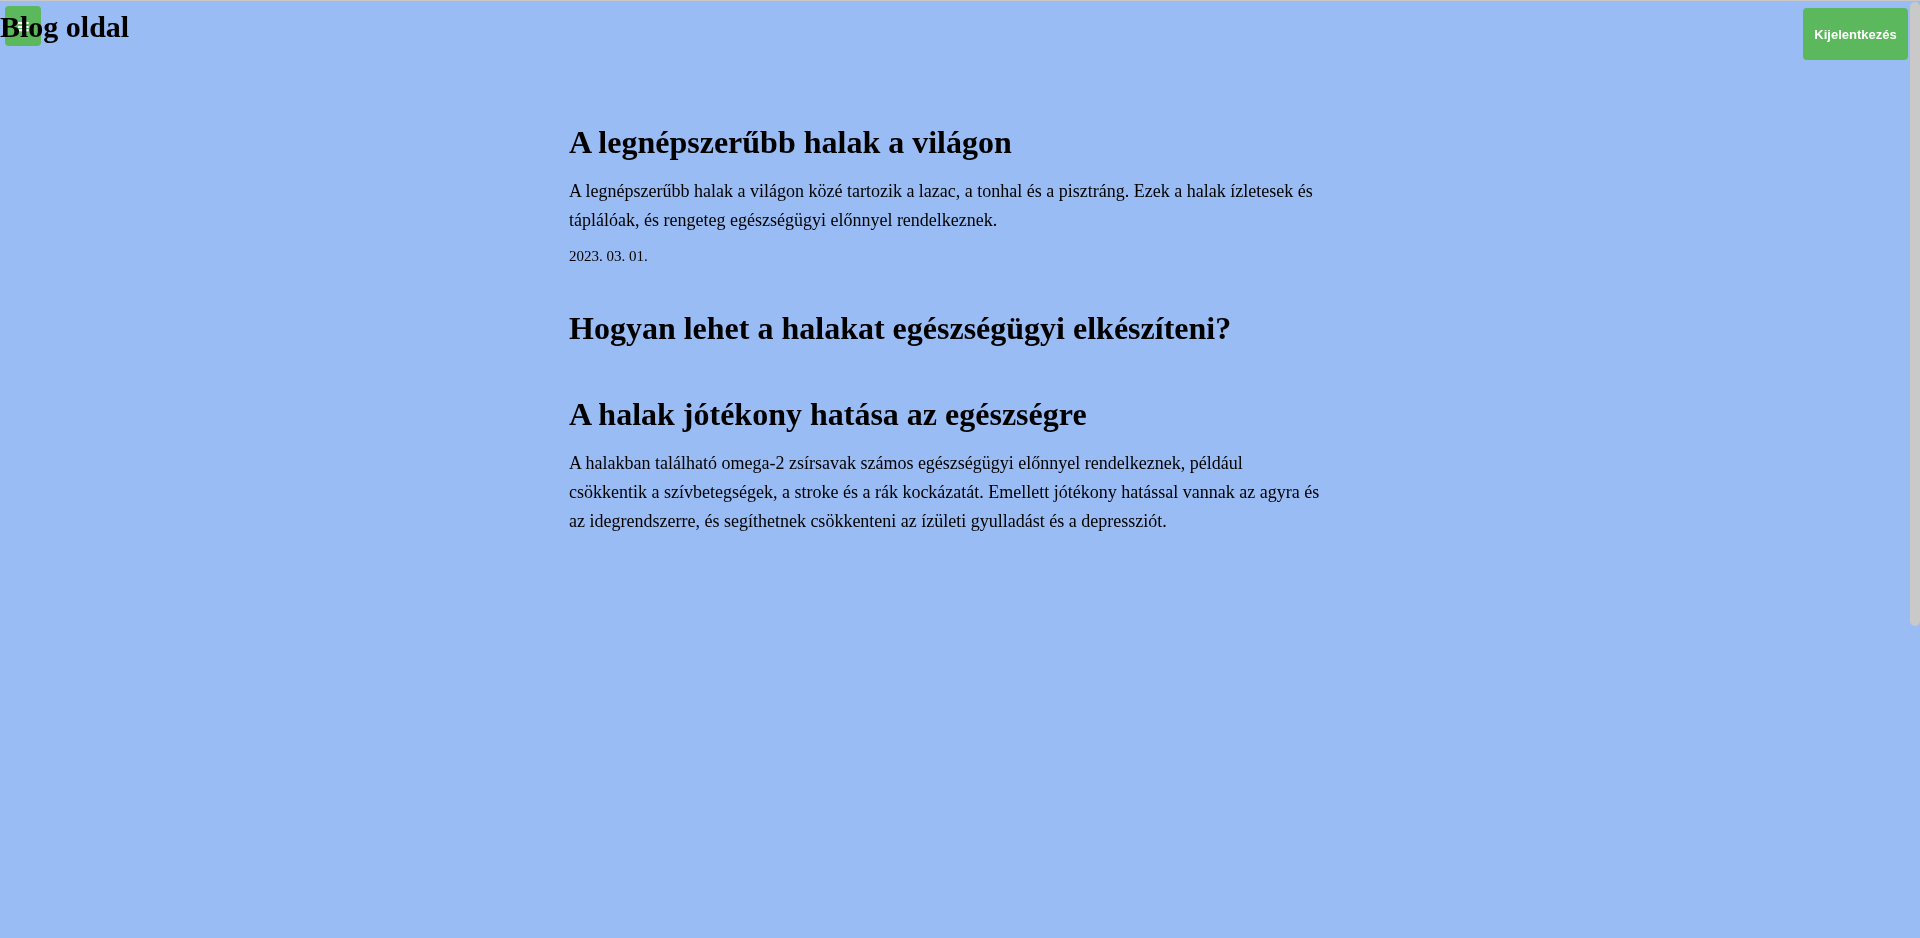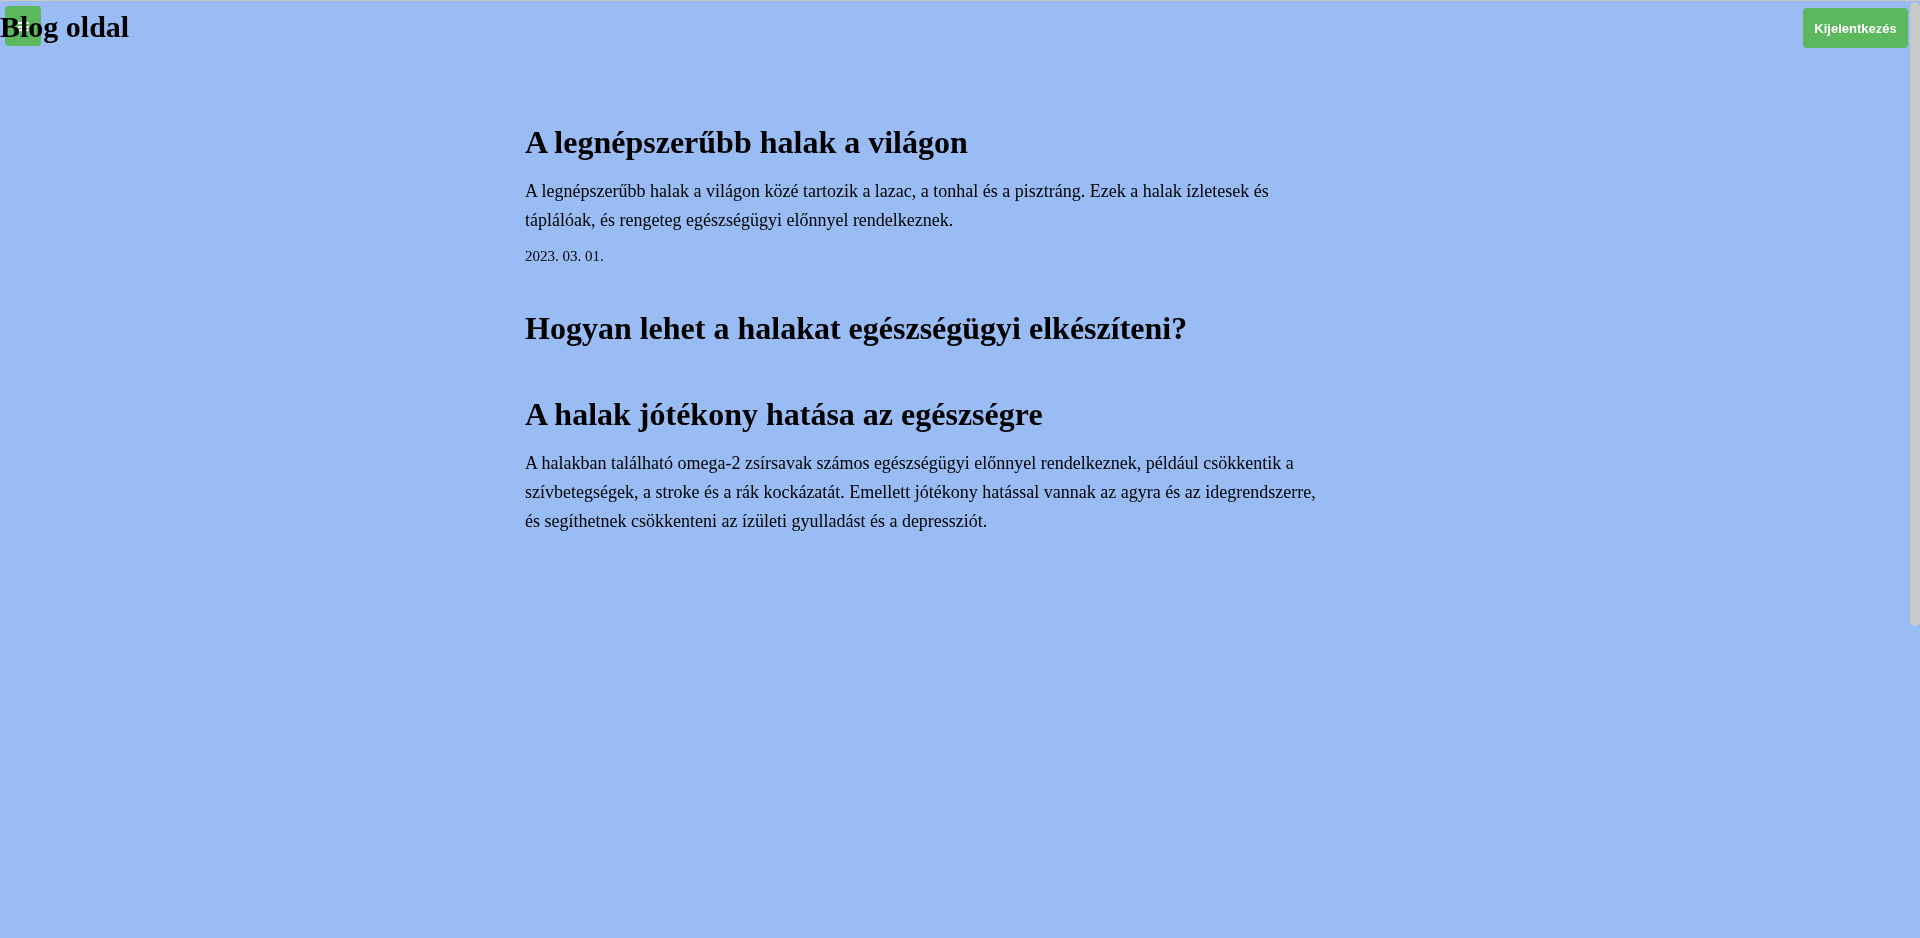--- a/index.html
+++ b/index.html
@@ -33,21 +33,21 @@
     line-height: 40px;
     text-align: center;
     cursor: pointer;
     padding: 0;
   }
   .logout-btn {
     position: absolute;
     left: 1803px;
     top: 7px;
     width: 105px;
-    height: 40px;
+    height: 52px;
     background: #5cb85c;
     border-radius: 4px;
     border: none;
     color: #fff;
     font-family: "Liberation Sans", sans-serif;
     font-size: 13px;
     font-weight: bold;
     cursor: pointer;
     padding: 0;
   }
@@ -62,20 +62,21 @@
     line-height: 36px;
   }
   .content {
     position: absolute;
     left: 525px;
     top: 118px;
     width: 800px;
   }
   .post {
     margin-bottom: 0;
+    margin-left: 44px;
   }
   .post-title {
     margin: 0;
     font-size: 32px;
     font-weight: bold;
     line-height: 46px;
   }
   .post-body {
     margin: 12px 0 0 0;
     font-size: 18px;

